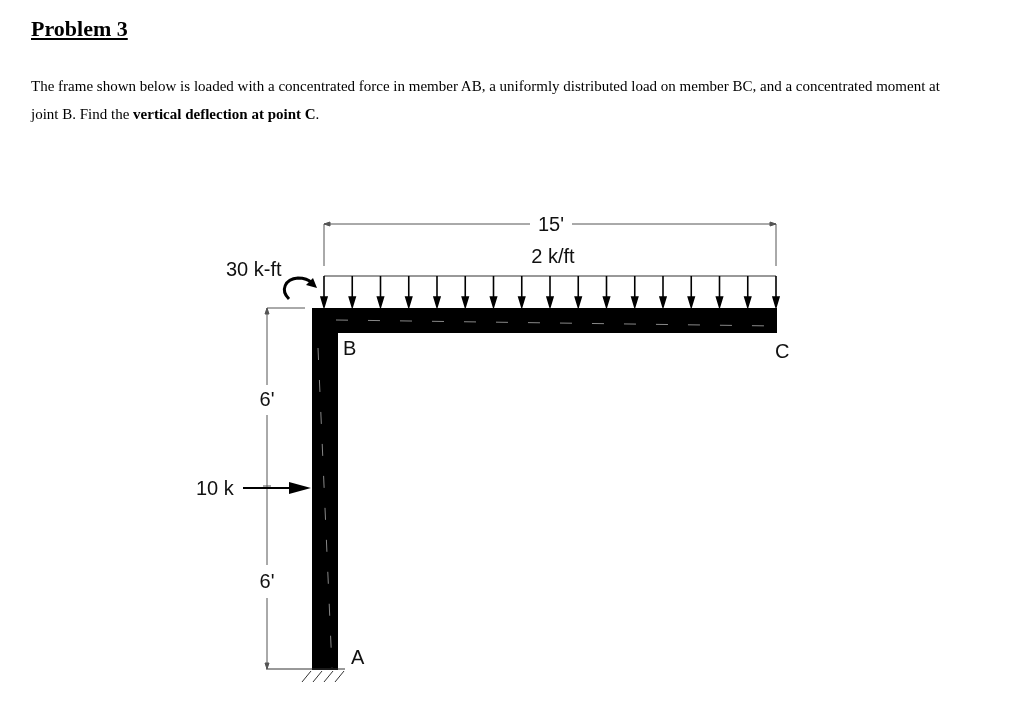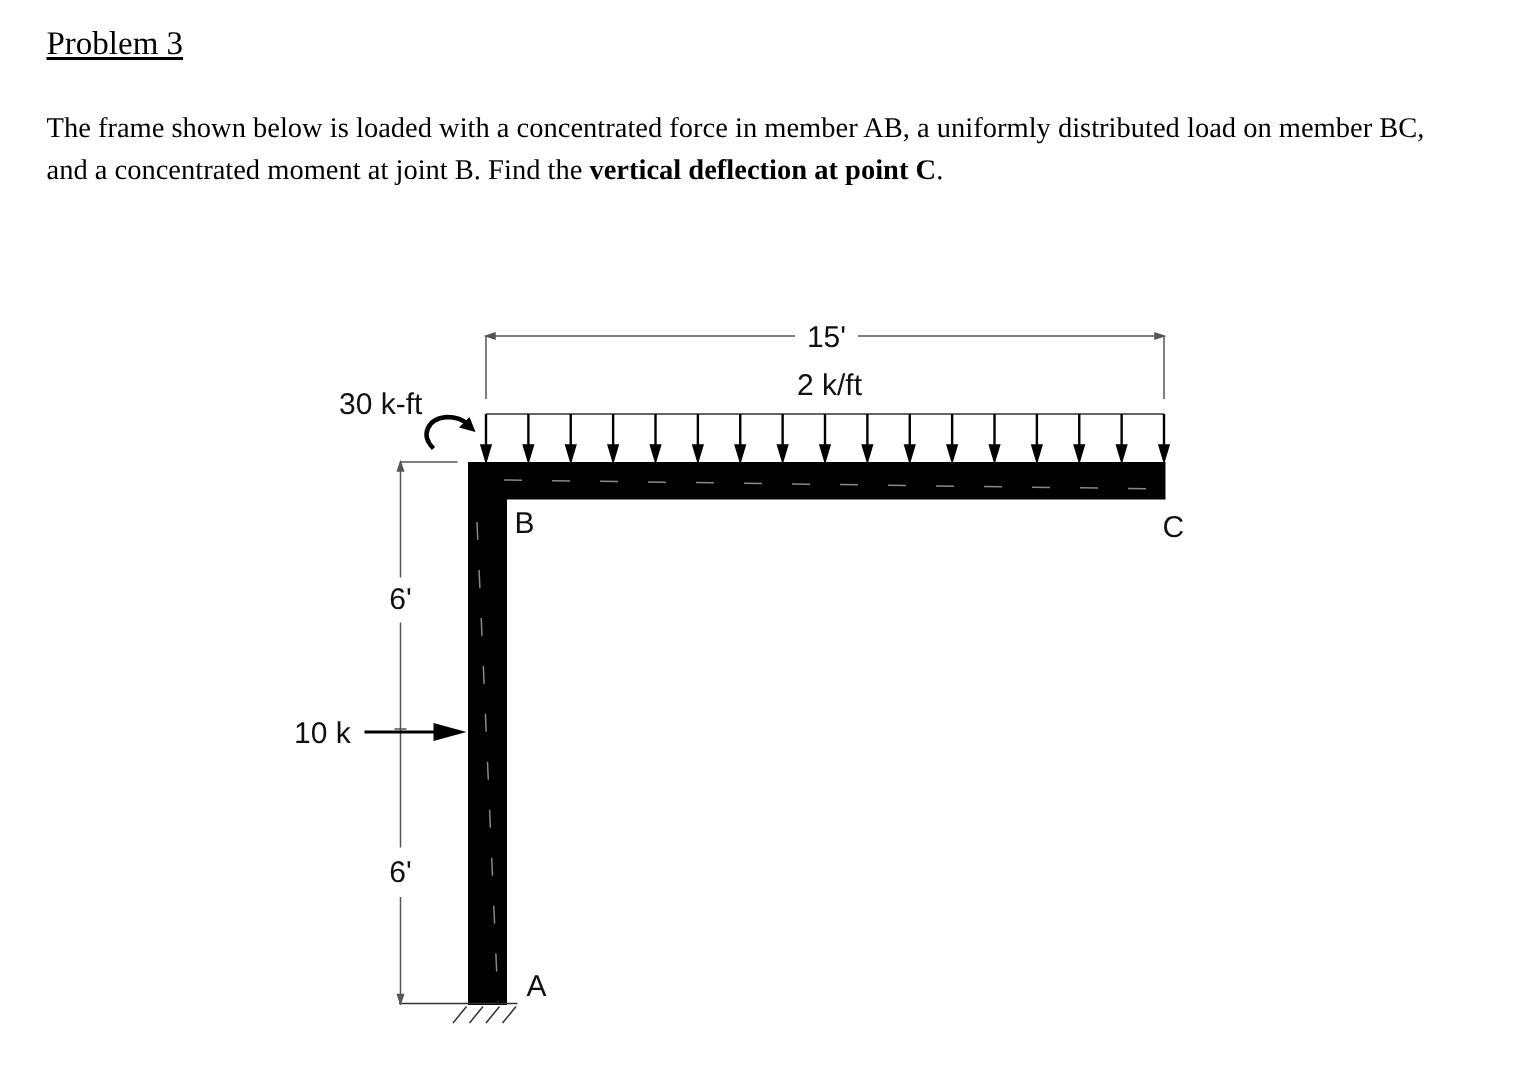--- a/index.html
+++ b/index.html
@@ -1,25 +1,25 @@
 <!DOCTYPE html>
 <html><head>
 <meta charset="utf-8">
 <style>
   html, body { margin: 0; padding: 0; background: #ffffff; }
   body { width: 1024px; height: 719px; position: relative; overflow: hidden; }
   .doc { position: absolute; left: 0; top: 0; width: 1024px; height: 719px; }
   .title {
     position: absolute; left: 31px; top: 16px;
-    font-family: "Liberation Serif", serif; font-weight: normal; font-size: 22px;
+    font-family: "Liberation Serif", serif; font-weight: bold; font-size: 22px;
     text-decoration: underline; color: #000;
   }
   .para {
     position: absolute; left: 31px; top: 72px; width: 940px;
-    font-family: "Liberation Serif", serif; font-size: 19px; line-height: 28px;
+    font-family: "Liberation Serif", serif; font-size: 15px; line-height: 28px;
     color: #000;
   }
   .para b { font-weight: bold; }
   svg.figure { position: absolute; left: 0; top: 0; }
   .lbl { font-family: "Liberation Sans", sans-serif; font-size: 20px; fill: #111; }
 </style>
 </head>
 <body>
 
 <div class="doc">

